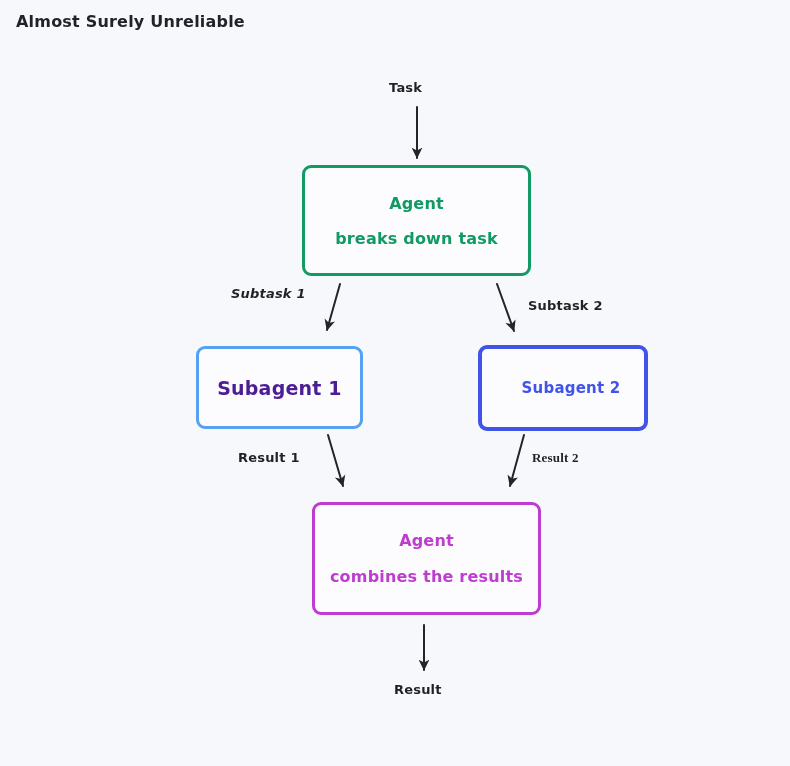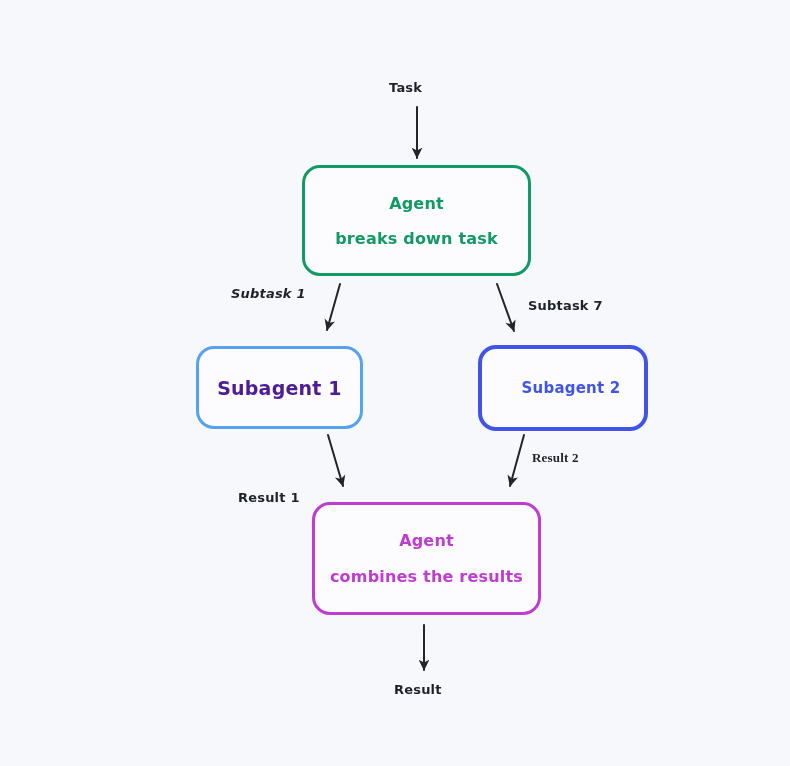--- a/index.html
+++ b/index.html
@@ -32,21 +32,21 @@
     color: #1f2329;
     letter-spacing: 0.2px;
     white-space: nowrap;
   }
 
   
   .node {
     position: absolute;
     box-sizing: border-box;
     background: #fcfcfe;
-    border-radius: 18px;
+    border-radius: 9px;
     display: flex;
     flex-direction: column;
     align-items: center;
     justify-content: center;
     text-align: center;
     font-weight: 700;
     letter-spacing: 0.2px;
   }
   .node .node-line {
     display: block;
@@ -101,39 +101,40 @@
     position: absolute;
     font-size: 13px;
     font-weight: 700;
     color: #1f2329;
     white-space: nowrap;
     letter-spacing: 0.2px;
   }
   #label-task        { left: 389px; top: 80px; }
   #label-subtask-1   { left: 231px; top: 286px; font-style: italic; }
   #label-subtask-2   { left: 528px; top: 298px; }
-  #label-result-1    { left: 238px; top: 450px; margin-top: 40px; }
+  #label-result-1    { left: 238px; top: 450px; }
   #label-result-2    { left: 532px; top: 450px; font-family: Liberation Serif, serif; }
   #label-result-out  { left: 394px; top: 682px; }
 
   
   #arrow-layer {
     position: absolute;
     left: 0;
     top: 0;
     width: 790px;
     height: 766px;
     pointer-events: none;
   }
 </style>
 </head>
 <body>
 
 <div id="canvas">
 
+  <div class="diagram-title">Almost Surely Unreliable</div>
 
   <svg id="arrow-layer" viewBox="0 0 790 766" xmlns="http://www.w3.org/2000/svg">
     <defs>
       <marker id="arrowhead" markerWidth="7" markerHeight="7" refX="5.2" refY="3.1" orient="auto" markerUnits="strokeWidth">
         <path d="M 0 0.4 L 5.6 3.1 L 0 5.8 L 1.5 3.1 Z" fill="#22252a"></path>
       </marker>
     </defs>
 
     <line x1="417" y1="107" x2="417" y2="158" stroke="#22252a" stroke-width="2" stroke-linecap="round" marker-end="url(#arrowhead)"></line>
 
@@ -145,21 +146,21 @@
 
     <line x1="524" y1="435" x2="510" y2="486" stroke="#22252a" stroke-width="2" stroke-linecap="round" marker-end="url(#arrowhead)"></line>
 
     <line x1="424" y1="625" x2="424" y2="670" stroke="#22252a" stroke-width="2" stroke-linecap="round" marker-end="url(#arrowhead)"></line>
   </svg>
 
   <div class="edge-label" id="label-task">Task</div>
 
   <div class="edge-label" id="label-subtask-1">Subtask 1</div>
 
-  <div class="edge-label" id="label-subtask-2">Subtask 7</div>
+  <div class="edge-label" id="label-subtask-2">Subtask 2</div>
 
   <div class="edge-label" id="label-result-1">Result 1</div>
 
   <div class="edge-label" id="label-result-2">Result 2</div>
 
   <div class="edge-label" id="label-result-out">Result</div>
 
   <div class="node" id="node-agent-top">
     <span class="node-line line-1">Agent</span>
     <span class="node-line line-2">breaks down task</span>

